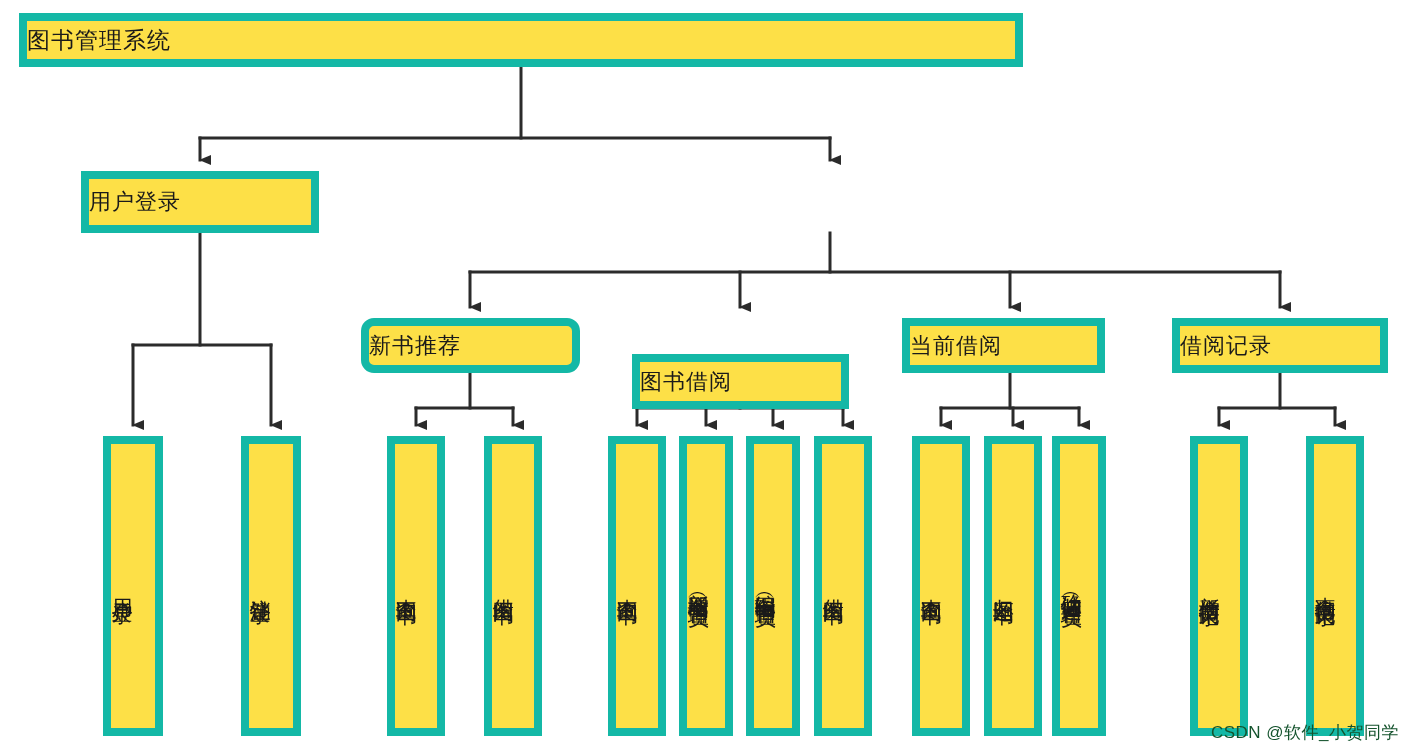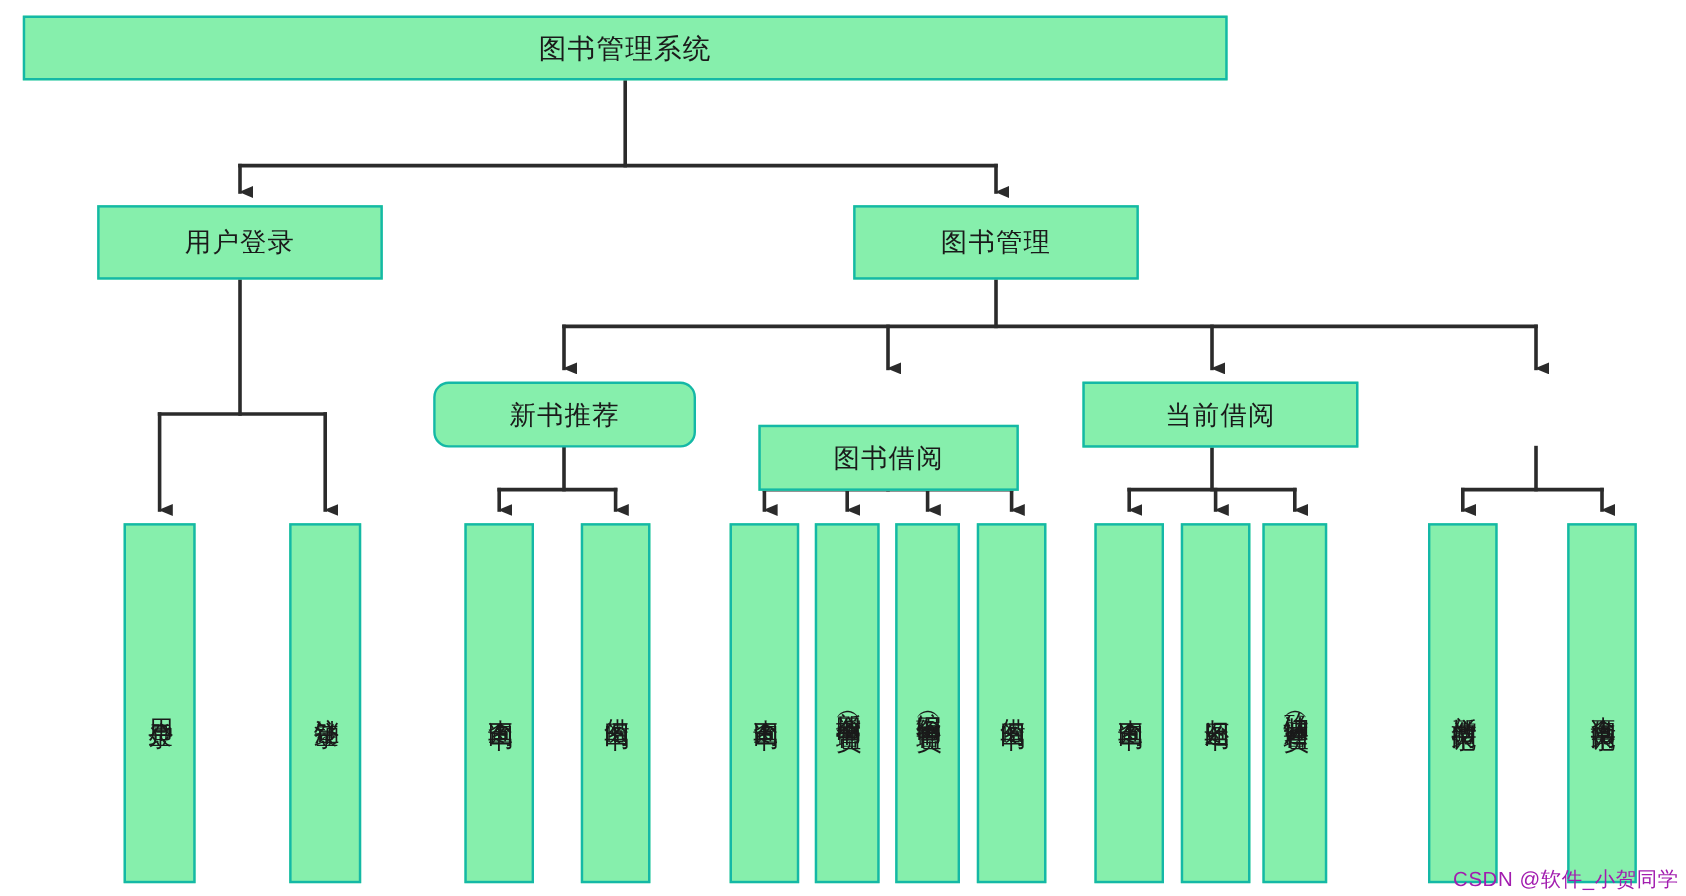--- a/index.html
+++ b/index.html
@@ -1,26 +1,26 @@
 <!DOCTYPE html>
 <html><head>
 <meta charset="utf-8">
 <style>
   html,body{margin:0;padding:0;background:#ffffff;}
   body{font-family:"Liberation Sans","DejaVu Sans",sans-serif;}
   #canvas{position:relative;width:1405px;height:747px;background:#ffffff;overflow:hidden;}
   svg.links{position:absolute;left:0;top:0;width:1405px;height:747px;pointer-events:none;}
-  .node{position:absolute;box-sizing:border-box;background:#86efac;border:2px solid #14b8a6;
-        display:flex;align-items:center;justify-content:center;color:#1a1a1a;}
+  .node{position:absolute;box-sizing:border-box;background:#fde047;border:8px solid #14b8a6;
+        display:flex;align-items:center;justify-content:flex-start;color:#1a1a1a;}
   .node.h{font-size:22px;letter-spacing:1px;}
   .node.h.big{font-size:23px;}
   .node.v{font-size:21px;line-height:1.06;}
   .node.v .vtext{writing-mode:vertical-rl;text-orientation:upright;white-space:nowrap;
         letter-spacing:2px;display:block;}
-  .watermark{position:absolute;right:6px;bottom:3px;font-size:17px;color:#a21caf;
+  .watermark{position:absolute;right:6px;bottom:3px;font-size:17px;color:#14532d;
         letter-spacing:0.5px;white-space:nowrap;}
 </style>
 </head>
 <body>
 
 <div id="canvas">
 
   <svg class="links" viewBox="0 0 1405 747">
     <defs>
       <marker id="arrow" viewBox="0 0 10 12" refX="5" refY="11" markerWidth="10" markerHeight="12" orient="auto-start-reverse" markerUnits="userSpaceOnUse">
@@ -71,32 +71,32 @@
     </g>
   </svg>
 
   <div class="node h big" style="left:19px;top:13px;width:1004px;height:54px;">
     <span>图书管理系统</span>
   </div>
 
   <div class="node h" style="left:81px;top:171px;width:238px;height:62px;">
     <span>用户登录</span>
   </div>
-  <div class="node h" style="left:711px;top:171px;width:238px;height:62px;">
-    <span>图书管理</span>
-  </div>
 
   <div class="node h" style="left:361px;top:318px;width:219px;height:55px;border-radius:13px;">
     <span>新书推荐</span>
   </div>
   <div class="node h" style="left:632px;top:318px;width:217px;height:55px;margin-top:36px;">
     <span>图书借阅</span>
   </div>
-  <div class="node h" style="left:902px;top:318px;width:230px;height:55px;">
+  <div class="node h" style="left:902px;top:318px;width:203px;height:55px;">
     <span>当前借阅</span>
+  </div>
+  <div class="node h" style="left:1172px;top:318px;width:216px;height:55px;">
+    <span>借阅记录</span>
   </div>
 
   <div class="node v" style="left:103px;top:436px;width:60px;height:300px;">
     <span class="vtext">用户登录</span>
   </div>
   <div class="node v" style="left:241px;top:436px;width:60px;height:300px;">
     <span class="vtext">注销登录</span>
   </div>
   <div class="node v" style="left:387px;top:436px;width:58px;height:300px;">
     <span class="vtext">查询图书</span>

